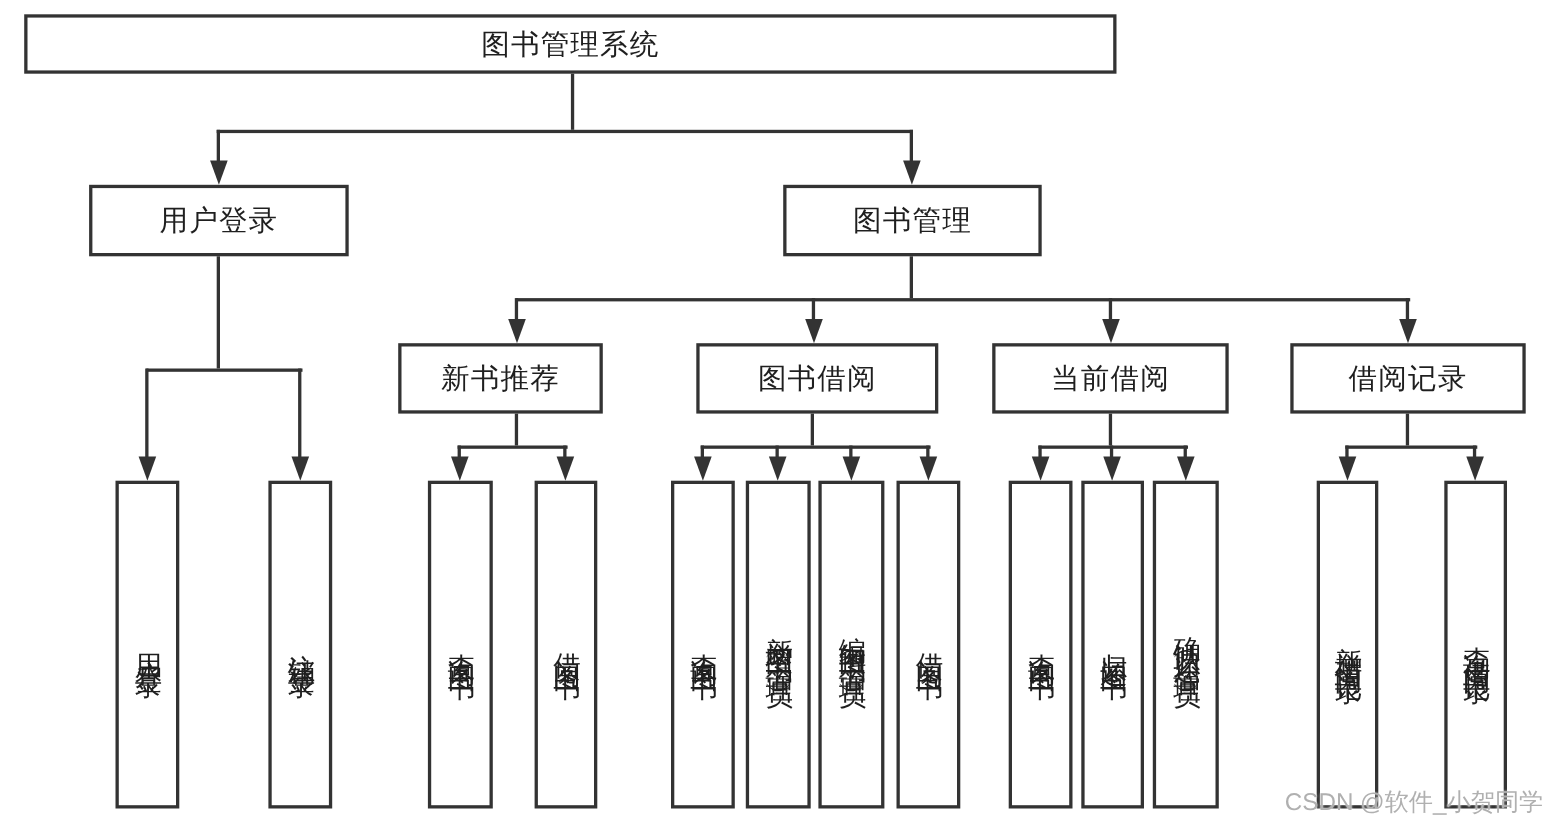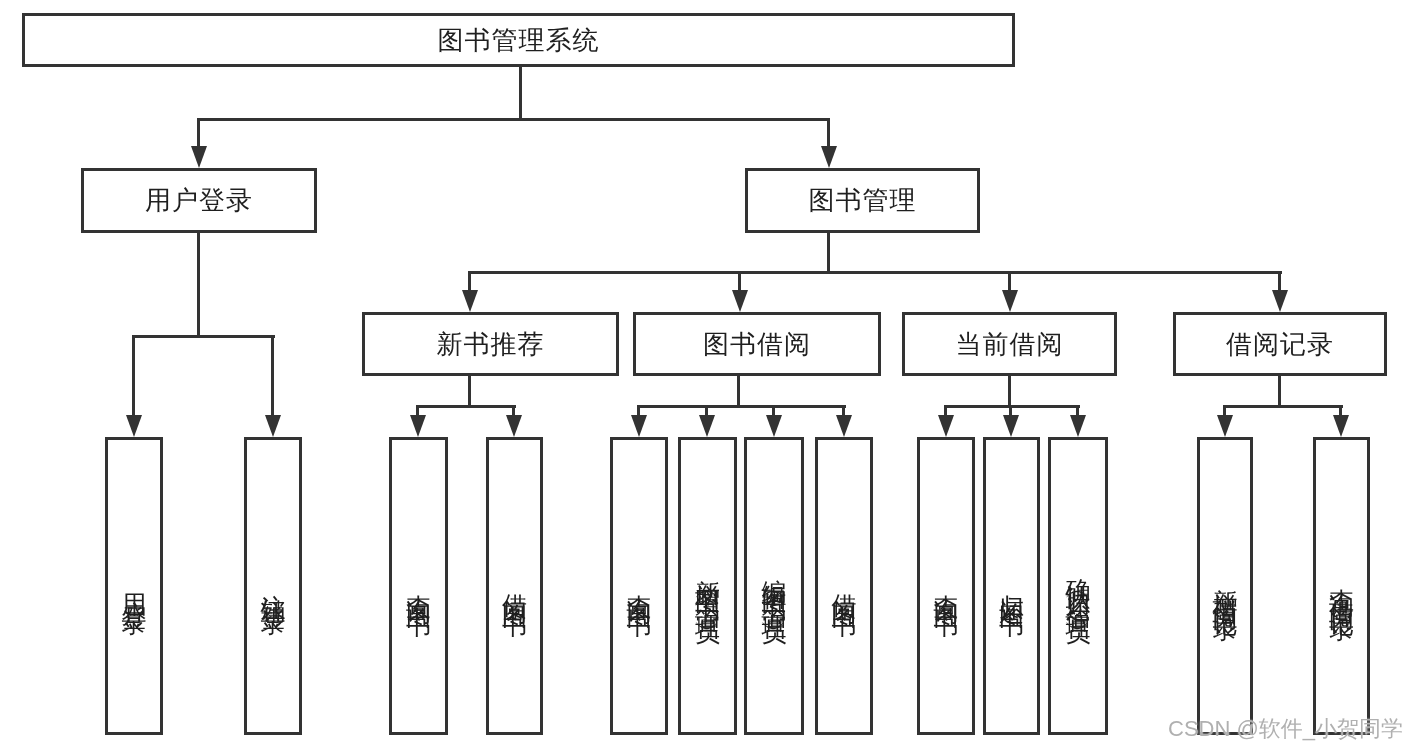--- a/index.html
+++ b/index.html
@@ -66,42 +66,42 @@
   <div class="box" style="left:22px; top:13px; width:993px; height:54px;">图书管理系统</div>
 
   <div class="vl" style="left:519px; top:67px; width:3px; height:51px;"></div>
   <div class="hl" style="left:197px; top:118px; width:633px; height:3px;"></div>
   <div class="vl" style="left:197px; top:118px; width:3px; height:30px;"></div>
   <div class="ah" style="left:191px; top:146px;"></div>
   <div class="vl" style="left:827px; top:118px; width:3px; height:30px;"></div>
   <div class="ah" style="left:821px; top:146px;"></div>
 
   <div class="box" style="left:81px; top:168px; width:236px; height:65px;">用户登录</div>
-  <div class="box" style="left:712px; top:168px; width:235px; height:65px;margin-left:33px;">图书管理</div>
+  <div class="box" style="left:712px; top:168px; width:235px; height:65px;">图书管理</div>
 
   <div class="vl" style="left:197px; top:233px; width:3px; height:102px;"></div>
   <div class="hl" style="left:133px; top:335px; width:142px; height:3px;"></div>
   <div class="vl" style="left:132px; top:335px; width:3px; height:82px;"></div>
   <div class="ah" style="left:126px; top:415px;"></div>
   <div class="vl" style="left:271px; top:335px; width:3px; height:82px;"></div>
   <div class="ah" style="left:265px; top:415px;"></div>
 
   <div class="vl" style="left:827px; top:233px; width:3px; height:38px;"></div>
   <div class="hl" style="left:469px; top:271px; width:813px; height:3px;"></div>
   <div class="vl" style="left:468px; top:271px; width:3px; height:21px;"></div>
   <div class="ah" style="left:462px; top:290px;"></div>
   <div class="vl" style="left:738px; top:271px; width:3px; height:21px;"></div>
   <div class="ah" style="left:732px; top:290px;"></div>
   <div class="vl" style="left:1008px; top:271px; width:3px; height:21px;"></div>
   <div class="ah" style="left:1002px; top:290px;"></div>
   <div class="vl" style="left:1278px; top:271px; width:3px; height:21px;"></div>
   <div class="ah" style="left:1272px; top:290px;"></div>
 
-  <div class="box" style="left:362px; top:312px; width:257px; height:64px;">新书推荐</div>
-  <div class="box" style="left:633px; top:312px; width:248px; height:64px;">图书借阅</div>
+  <div class="box" style="left:362px; top:312px; width:186px; height:64px;">新书推荐</div>
+  <div class="box" style="left:633px; top:312px; width:220px; height:64px;">图书借阅</div>
   <div class="box" style="left:1173px; top:312px; width:214px; height:64px;">借阅记录</div>
   <div class="box" style="left:902px; top:312px; width:215px; height:64px;">当前借阅</div>
 
   <div class="vl" style="left:468px; top:376px; width:3px; height:29px;"></div>
   <div class="hl" style="left:416px; top:405px; width:100px; height:3px;"></div>
   <div class="vl" style="left:416px; top:405px; width:3px; height:12px;"></div>
   <div class="ah" style="left:410px; top:415px;"></div>
   <div class="vl" style="left:512px; top:405px; width:3px; height:12px;"></div>
   <div class="ah" style="left:506px; top:415px;"></div>
 

